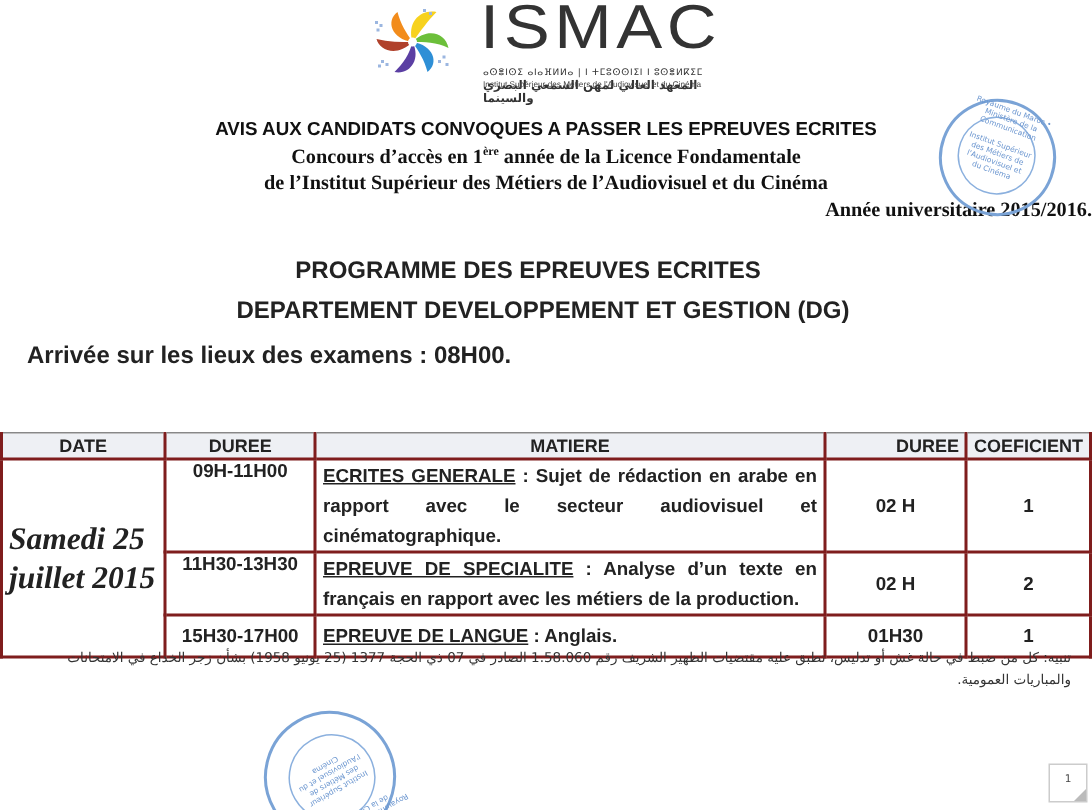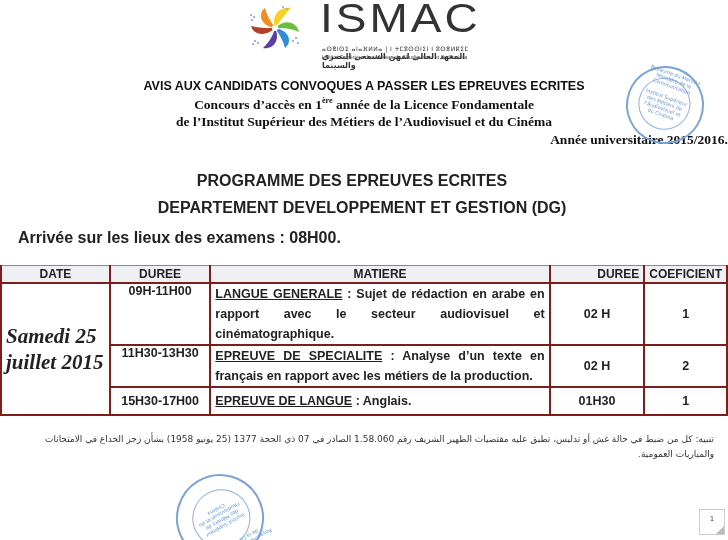--- a/index.html
+++ b/index.html
@@ -13,21 +13,21 @@
     .logo-fr { left:322px; top:54px; font-size:5.5px; color:#444; font-family:"Liberation Sans", sans-serif; }
     
     .avis { left:0; width:728px; top:79px; text-align:center; font-family:"Liberation Sans", sans-serif; font-weight:bold; font-size:12.5px; color:#111; }
     .serif-line { left:0; width:728px; text-align:center; font-family:"Liberation Serif", serif; font-weight:bold; font-size:13.5px; color:#111; }
     .l1 { top:96px; } .l2 { top:114px; } .l3 { top:132px;text-align:right; }
     sup { font-size:8px; }
     .prog { left:0; width:728px; text-align:center; font-family:"Liberation Sans", sans-serif; font-weight:bold; font-size:16px; color:#222; }
     .p1 { top:172px; left:-12px; } .p2 { top:199px; left:62px; width:600px; }
     .arrivee { left:18px; top:229px; font-family:"Liberation Sans", sans-serif; font-weight:bold; font-size:16px; color:#222; }
     
-    table.sched { position:absolute; left:0; top:265px; width:728px; border-collapse:collapse; font-family:"Liberation Sans", sans-serif; font-size:12.5px; color:#222; }
+    table.sched { position:absolute; left:0; top:288px; width:728px; border-collapse:collapse; font-family:"Liberation Sans", sans-serif; font-size:12.5px; color:#222; }
     table.sched th, table.sched td { border:2px solid #7f1d1d; padding:0 4px; }
     table.sched th { background:#eef0f4; height:16px; font-weight:bold; font-size:12px; text-align:center; }
     table.sched tr.first-head th { border-top:1px solid #888; }
     td.date-cell { font-family:"Liberation Serif", serif; font-style:italic; font-weight:bold; font-size:21px; color:#222; line-height:26px; }
     td.heure, td.duree, td.coef { text-align:center; font-weight:bold; font-size:12.5px; }
     td.heure { vertical-align:top; padding-top:3px; }
     td.matiere { text-align:justify; font-weight:bold; font-size:12.5px; line-height:20px; }
     .ep-title { text-decoration:underline; }
     
     .notice { right:14px; top:432px; width:700px; direction:rtl; text-align:right; font-size:9px; line-height:15px; color:#333; }
@@ -102,21 +102,21 @@
     <th>MATIERE</th>
     <th style="text-align:right;">DUREE</th>
     <th>COEFICIENT</th>
   </tr>
   <tr style="height:44px;">
     <td class="date-cell" rowspan="3">
       <div>Samedi  25</div>
       <div>juillet 2015</div>
     </td>
     <td class="heure">09H-11H00</td>
-    <td class="matiere"><span class="ep-title">LANGUE  GENERALE</span><span> : Sujet de rédaction en arabe en rapport avec le secteur audiovisuel et cinématographique.</span></td>
+    <td class="matiere"><span class="ep-title">ECRITES  GENERALE</span><span> : Sujet de rédaction en arabe en rapport avec le secteur audiovisuel et cinématographique.</span></td>
     <td class="duree">02 H</td>
     <td class="coef">1</td>
   </tr>
   <tr style="height:38px;">
     <td class="heure">11H30-13H30</td>
     <td class="matiere"><span class="ep-title">EPREUVE DE SPECIALITE</span><span> : Analyse d’un texte en français en rapport avec les métiers de la production.</span></td>
     <td class="duree">02 H</td>
     <td class="coef">2</td>
   </tr>
   <tr style="height:28px;margin-left:28px;">

